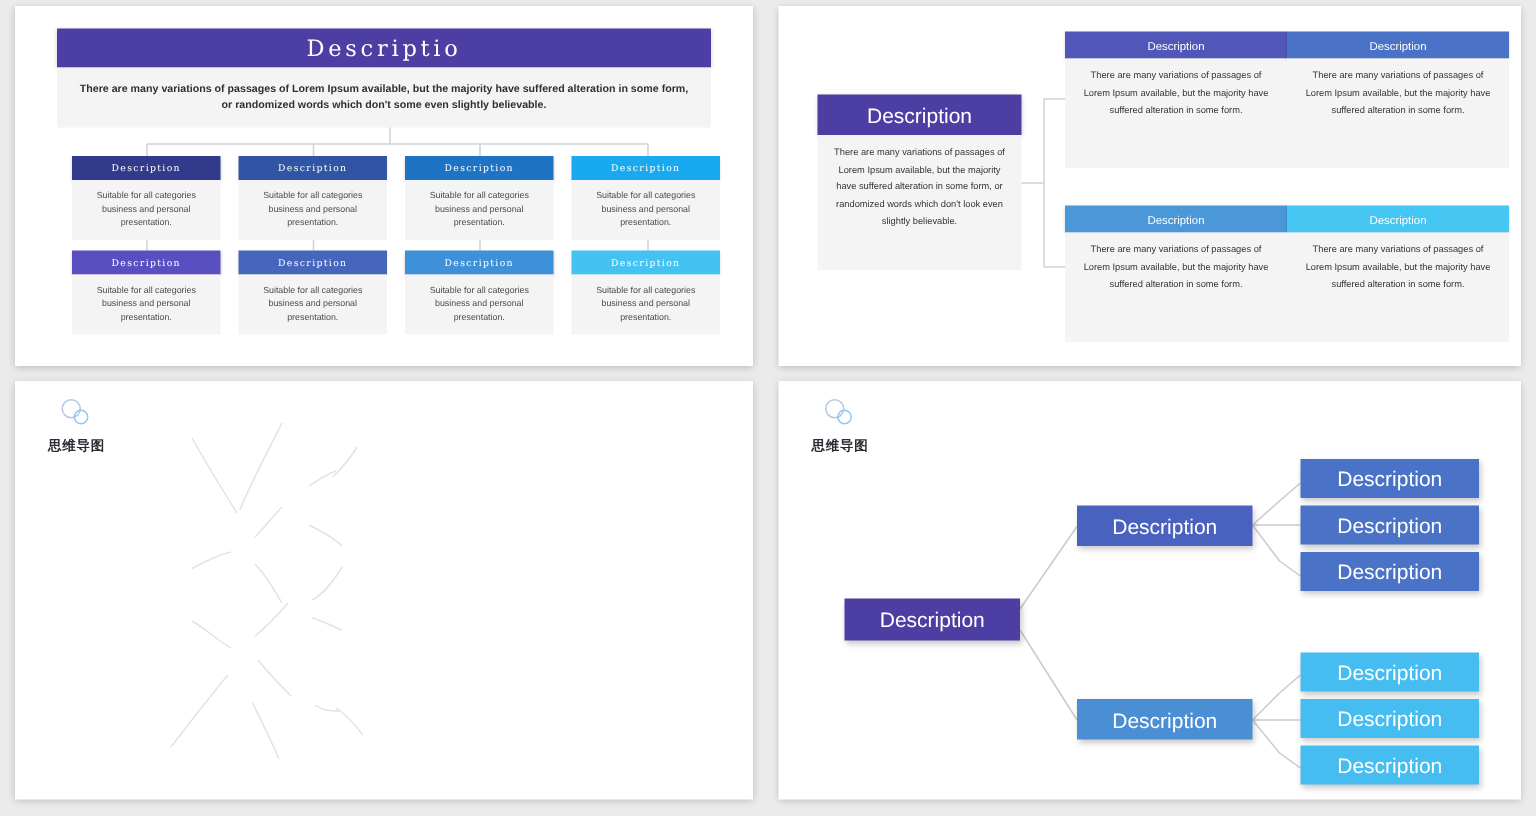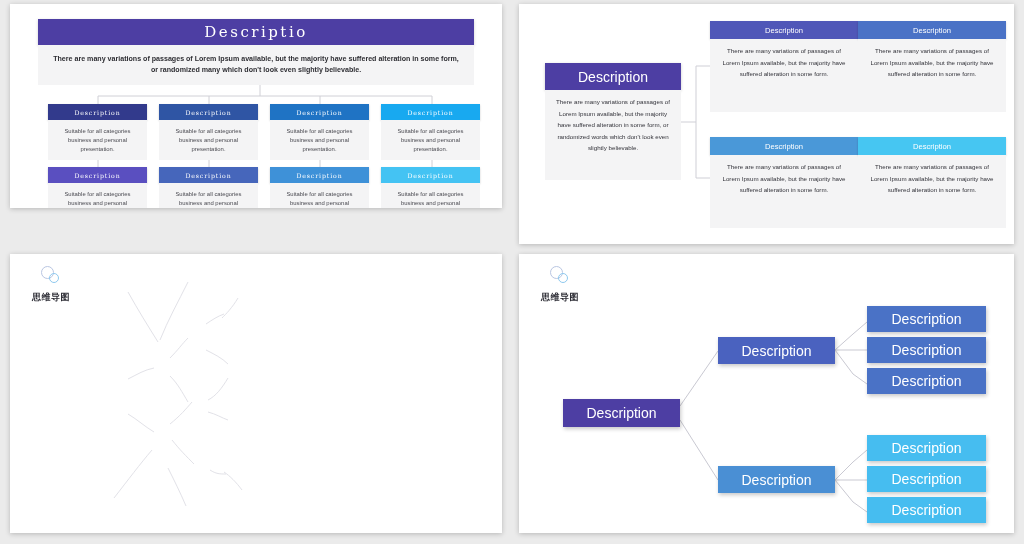--- a/index.html
+++ b/index.html
@@ -10,21 +10,21 @@
     overflow:hidden;
   }
   .stage{position:relative;width:1024px;height:544px;}
 
   
   .slide{
     position:absolute;background:#ffffff;
     box-shadow:0 1px 5px rgba(0,0,0,0.22);
     overflow:hidden;
   }
-  #slide1{left:10px;  top:4px;   width:492px; height:204px;}
+  #slide1{left:10px;  top:4px;   width:492px; height:240px;}
   #slide2{left:519px; top:4px;   width:495px; height:240px;}
   #slide3{left:10px;  top:254px; width:492px; height:279px;}
   #slide4{left:519px; top:254px; width:495px; height:279px;}
 
   
   .s1-title{
     position:absolute;left:28px;top:15px;width:436px;height:26px;
     background:#4d3ea3;color:#ffffff;
     font-family:"DejaVu Serif", serif;
     font-size:15px;letter-spacing:2.5px;
@@ -113,21 +113,21 @@
 </style>
 </head>
 <body>
 
 <div class="stage">
 
   <div class="slide" id="slide1">
     <div class="s1-title">Descriptio</div>
     <div class="s1-lead">
       <span>There are many variations of passages of Lorem Ipsum available, but the majority have suffered alteration in some form,</span>
-      <span>or randomized many which don't look even slightly believable.</span>
+      <span>or randomized words which don't some even slightly believable.</span>
     </div>
 
     <svg class="s1-lines">
       <g stroke="#d0d0d6" stroke-width="1" fill="none">
         <line x1="250" y1="81" x2="250" y2="92"></line>
         <line x1="88" y1="92" x2="422" y2="92"></line>
         <line x1="88" y1="92" x2="88" y2="100"></line>
         <line x1="199" y1="92" x2="199" y2="100"></line>
         <line x1="310" y1="92" x2="310" y2="100"></line>
         <line x1="422" y1="92" x2="422" y2="100"></line>

